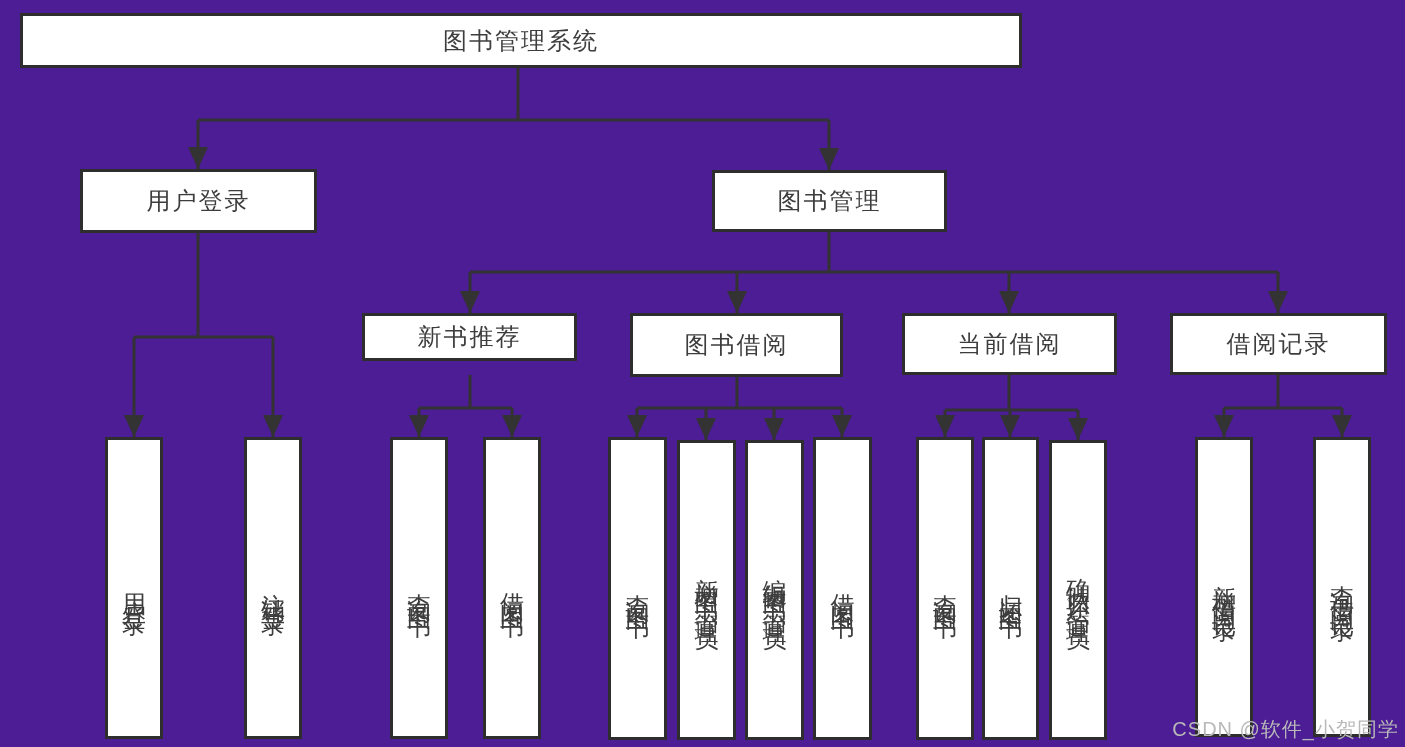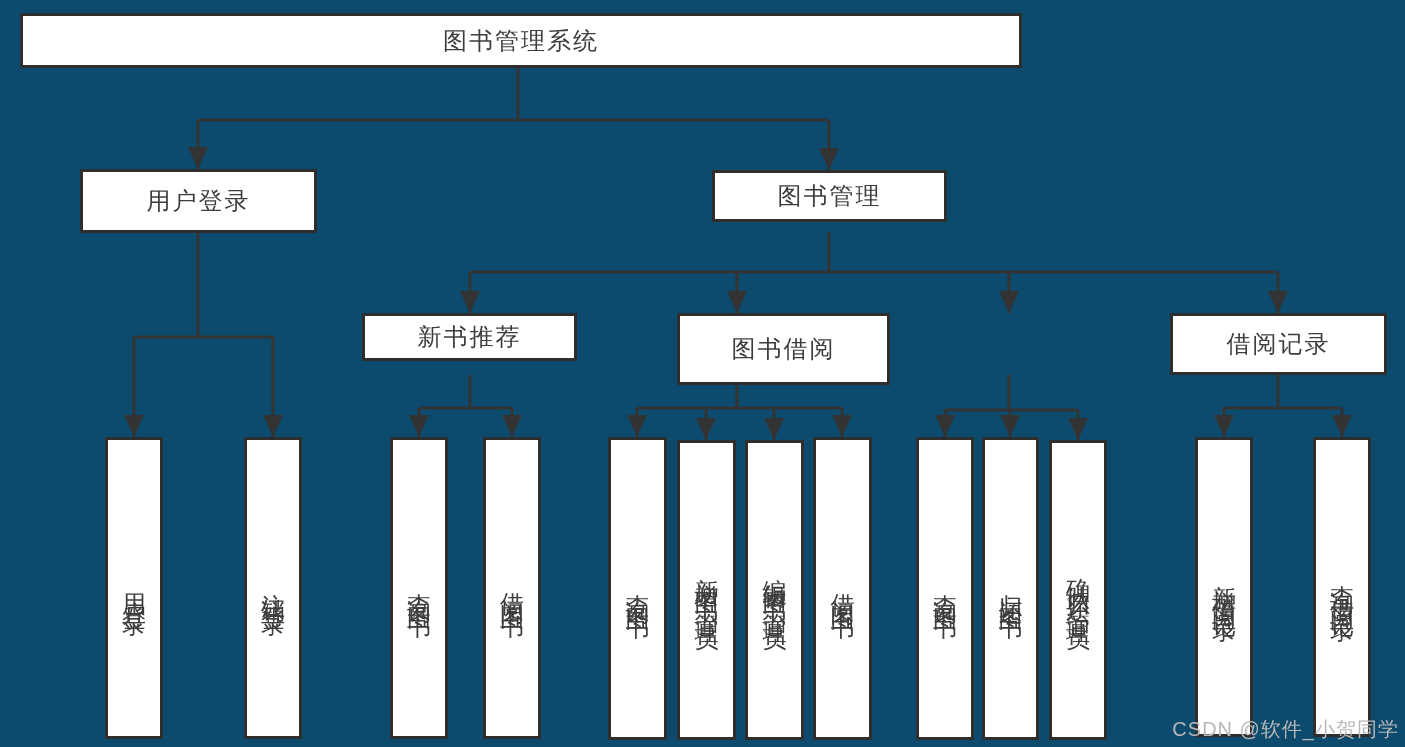--- a/index.html
+++ b/index.html
@@ -5,21 +5,21 @@
   html, body {
     margin: 0;
     padding: 0;
     background: #ffffff;
     font-family: "Liberation Sans", "DejaVu Sans", sans-serif;
   }
   #canvas {
     position: relative;
     width: 1405px;
     height: 747px;
-    background: #0c4a6e;
+    background: #4c1d95;
     overflow: hidden;
   }
   #connectors {
     position: absolute;
     left: 0; top: 0;
     width: 1405px;
     height: 747px;
     pointer-events: none;
   }
   .node {
@@ -122,29 +122,32 @@
     </g>
   </svg>
 
   <div class="node h-node" style="left:20px; top:13px; width:1002px; height:55px;">
     <span>图书管理系统</span>
   </div>
 
   <div class="node h-node" style="left:80px; top:169px; width:237px; height:64px;">
     <span>用户登录</span>
   </div>
-  <div class="node h-node" style="left:712px; top:170px; width:235px; height:52px;">
+  <div class="node h-node" style="left:712px; top:170px; width:235px; height:62px;">
     <span>图书管理</span>
   </div>
 
   <div class="node h-node" style="left:362px; top:313px; width:215px; height:48px;">
     <span>新书推荐</span>
   </div>
-  <div class="node h-node" style="left:630px; top:313px; width:213px; height:72px;margin-left:47px;">
+  <div class="node h-node" style="left:630px; top:313px; width:213px; height:64px;">
     <span>图书借阅</span>
+  </div>
+  <div class="node h-node" style="left:902px; top:313px; width:215px; height:62px;">
+    <span>当前借阅</span>
   </div>
   <div class="node h-node" style="left:1170px; top:313px; width:217px; height:62px;text-align:center;">
     <span>借阅记录</span>
   </div>
 
   <div class="node v-node" style="left:105px; top:437px; width:58px; height:302px;">
     <span>用户登录</span>
   </div>
   <div class="node v-node" style="left:244px; top:437px; width:58px; height:302px;">
     <span>注销登录</span>

